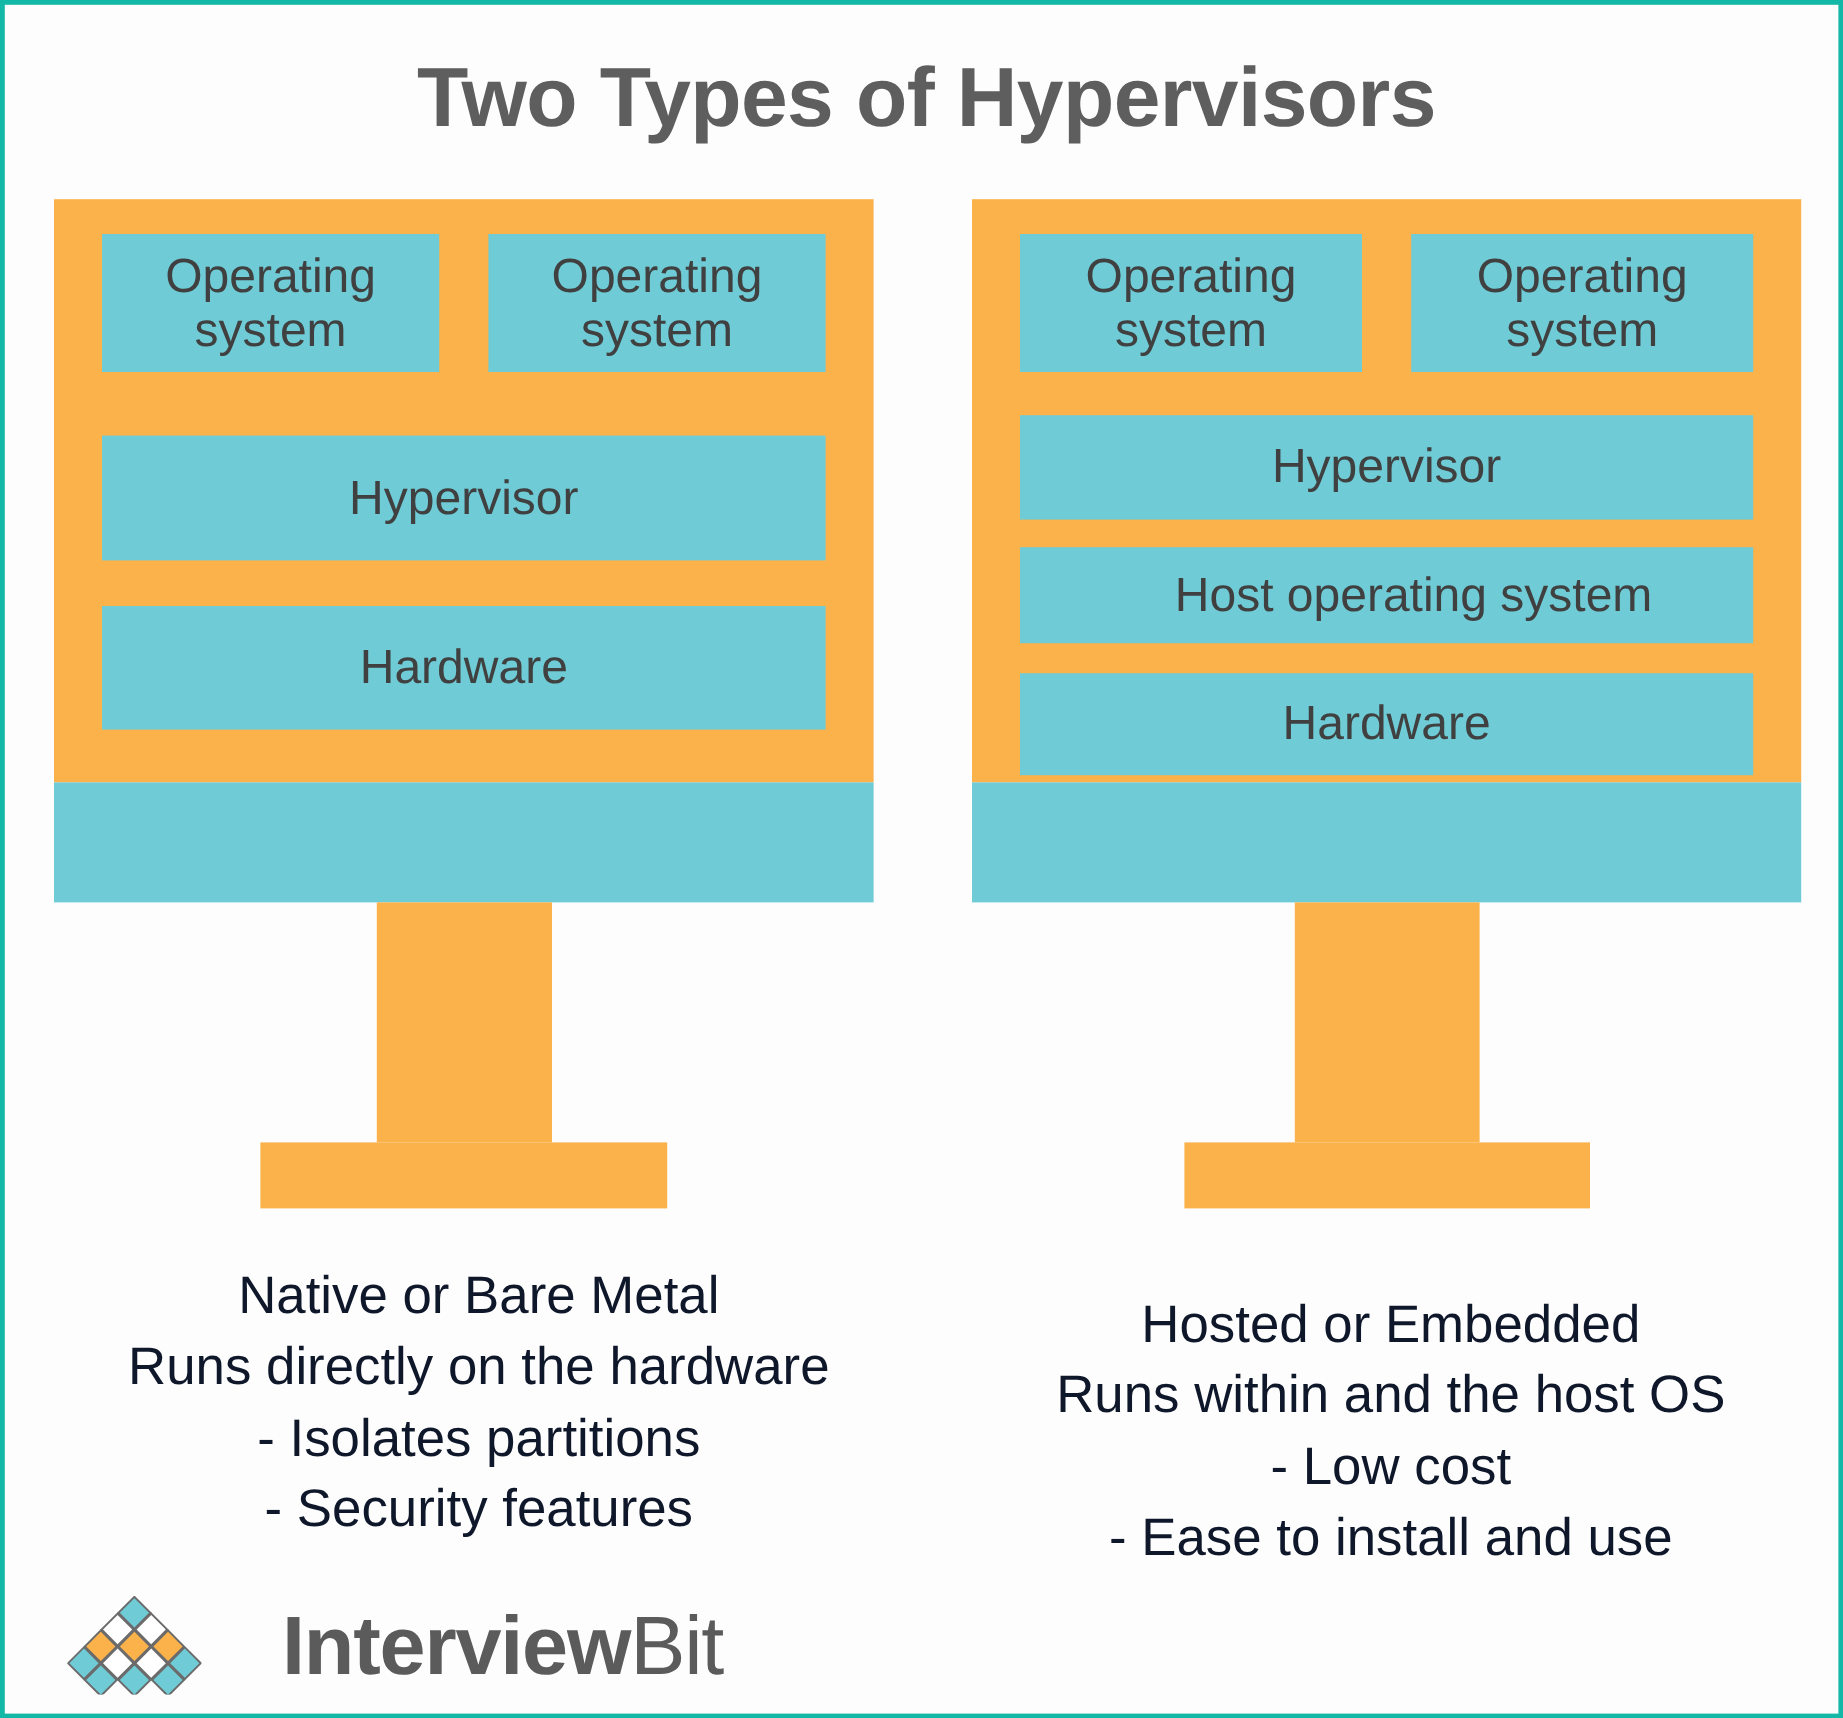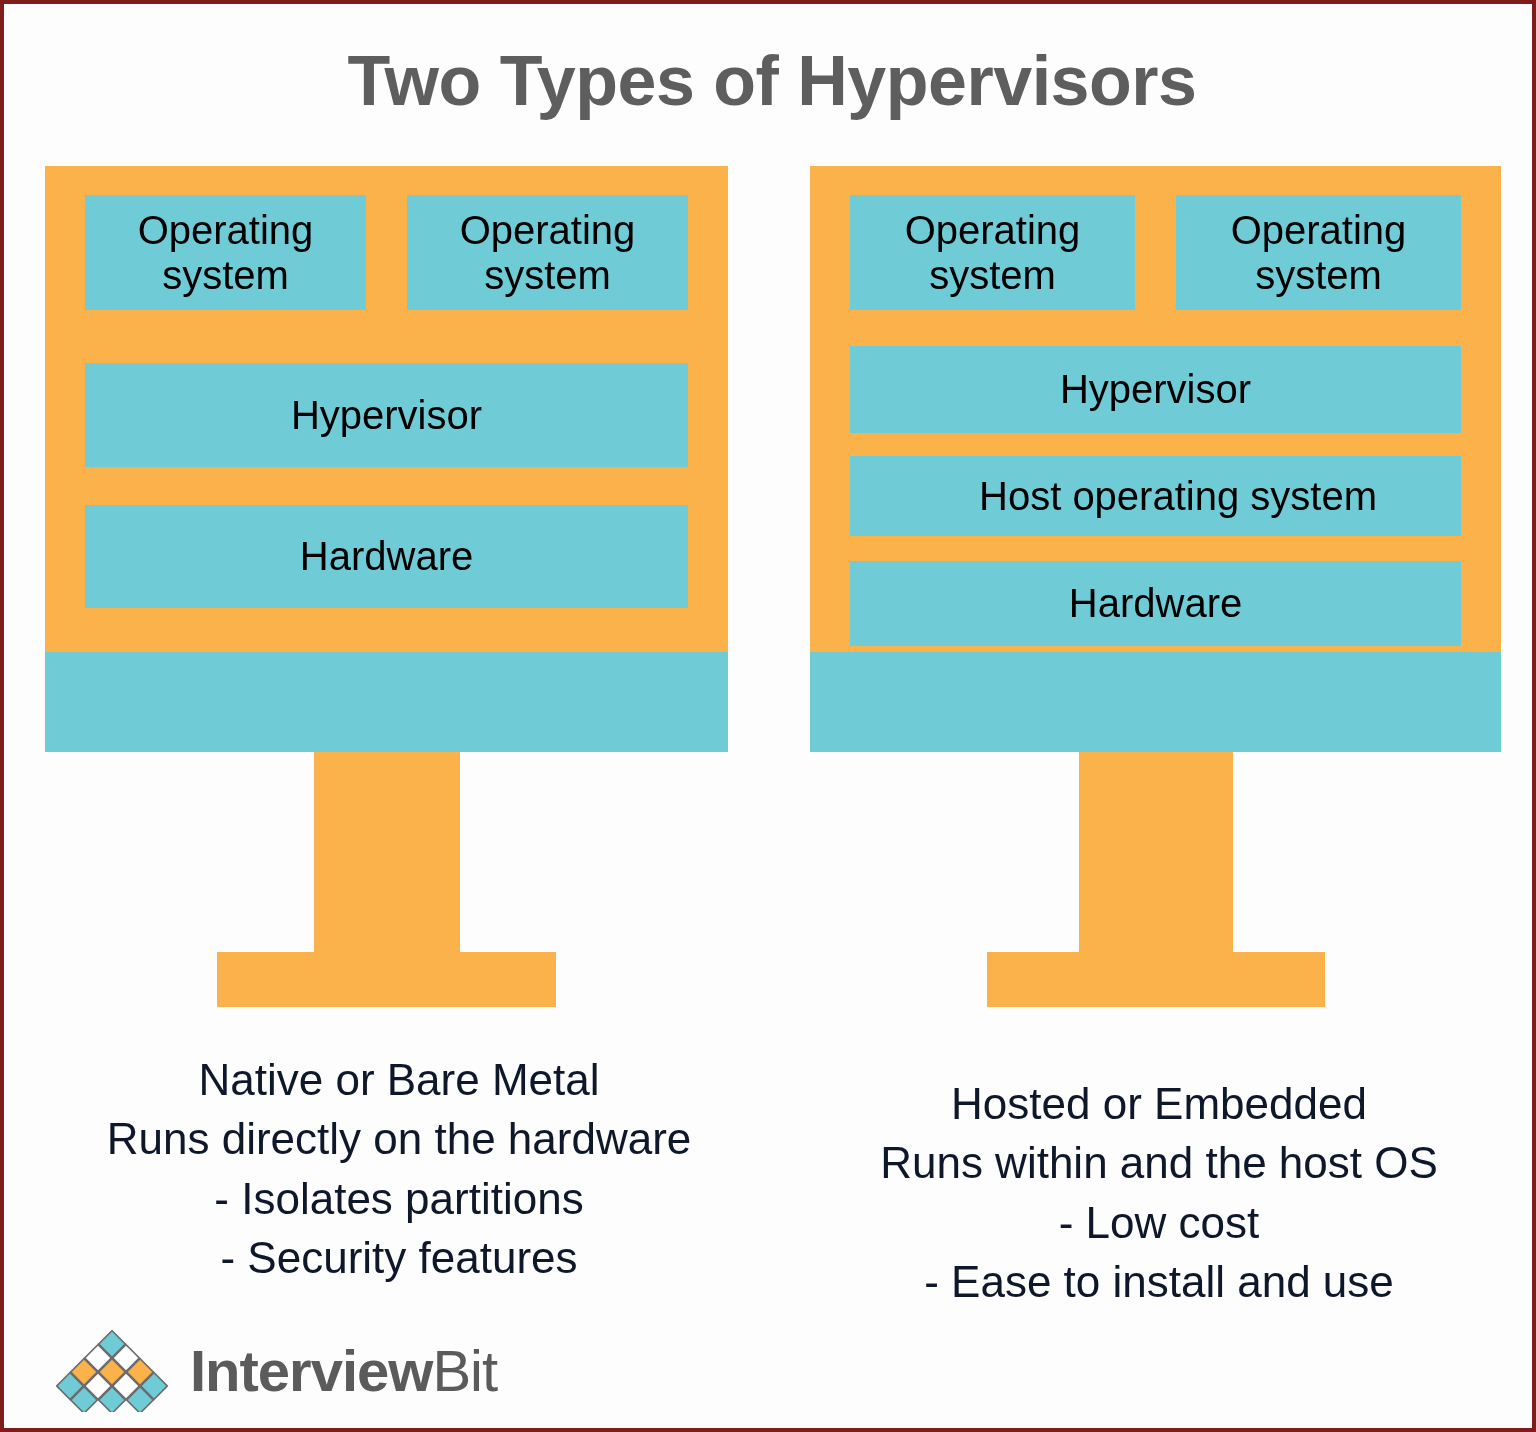--- a/index.html
+++ b/index.html
@@ -9,21 +9,21 @@
   }
   body {
     font-family: "Liberation Sans", sans-serif;
   }
   .canvas {
     position: relative;
     width: 1536px;
     height: 1432px;
     background: #fdfdfd;
     box-sizing: border-box;
-    border: 4px solid #7f1d1d;
+    border: 4px solid #14b8a6;
     overflow: hidden;
   }
 
   
   .title {
     position: absolute;
     left: 0;
     top: 42px;
     width: 1536px;
     text-align: center;
@@ -49,21 +49,21 @@
   }
   .screen.left  { height: 486px; }
   .screen.right { height: 486px; }
 
   .os-row {
     display: flex;
     gap: 41px;
   }
   .box {
     background: #6FCBD6;
-    color: #000000;
+    color: #404040;
     display: flex;
     align-items: center;
     justify-content: center;
     text-align: center;
     font-size: 40px;
     line-height: 1.12;
     box-sizing: border-box;
   }
   .box.os { flex: 1 1 0; height: 115px; }
 
@@ -116,26 +116,27 @@
     display: flex;
     align-items: center;
     gap: 22px;
   }
   .logo-mark {
     width: 112px;
     height: 82px;
     display: block;
   }
   .logo-text {
-    font-size: 58px;
+    font-size: 69px;
     font-weight: bold;
     color: #5b5b5b;
     letter-spacing: -1px;
     line-height: 1;
     white-space: nowrap;
+    margin-left: 45px;
   }
   .logo-text .bit {
     font-weight: normal;
   }
 </style>
 </head>
 <body>
 
 <div class="canvas">
 

